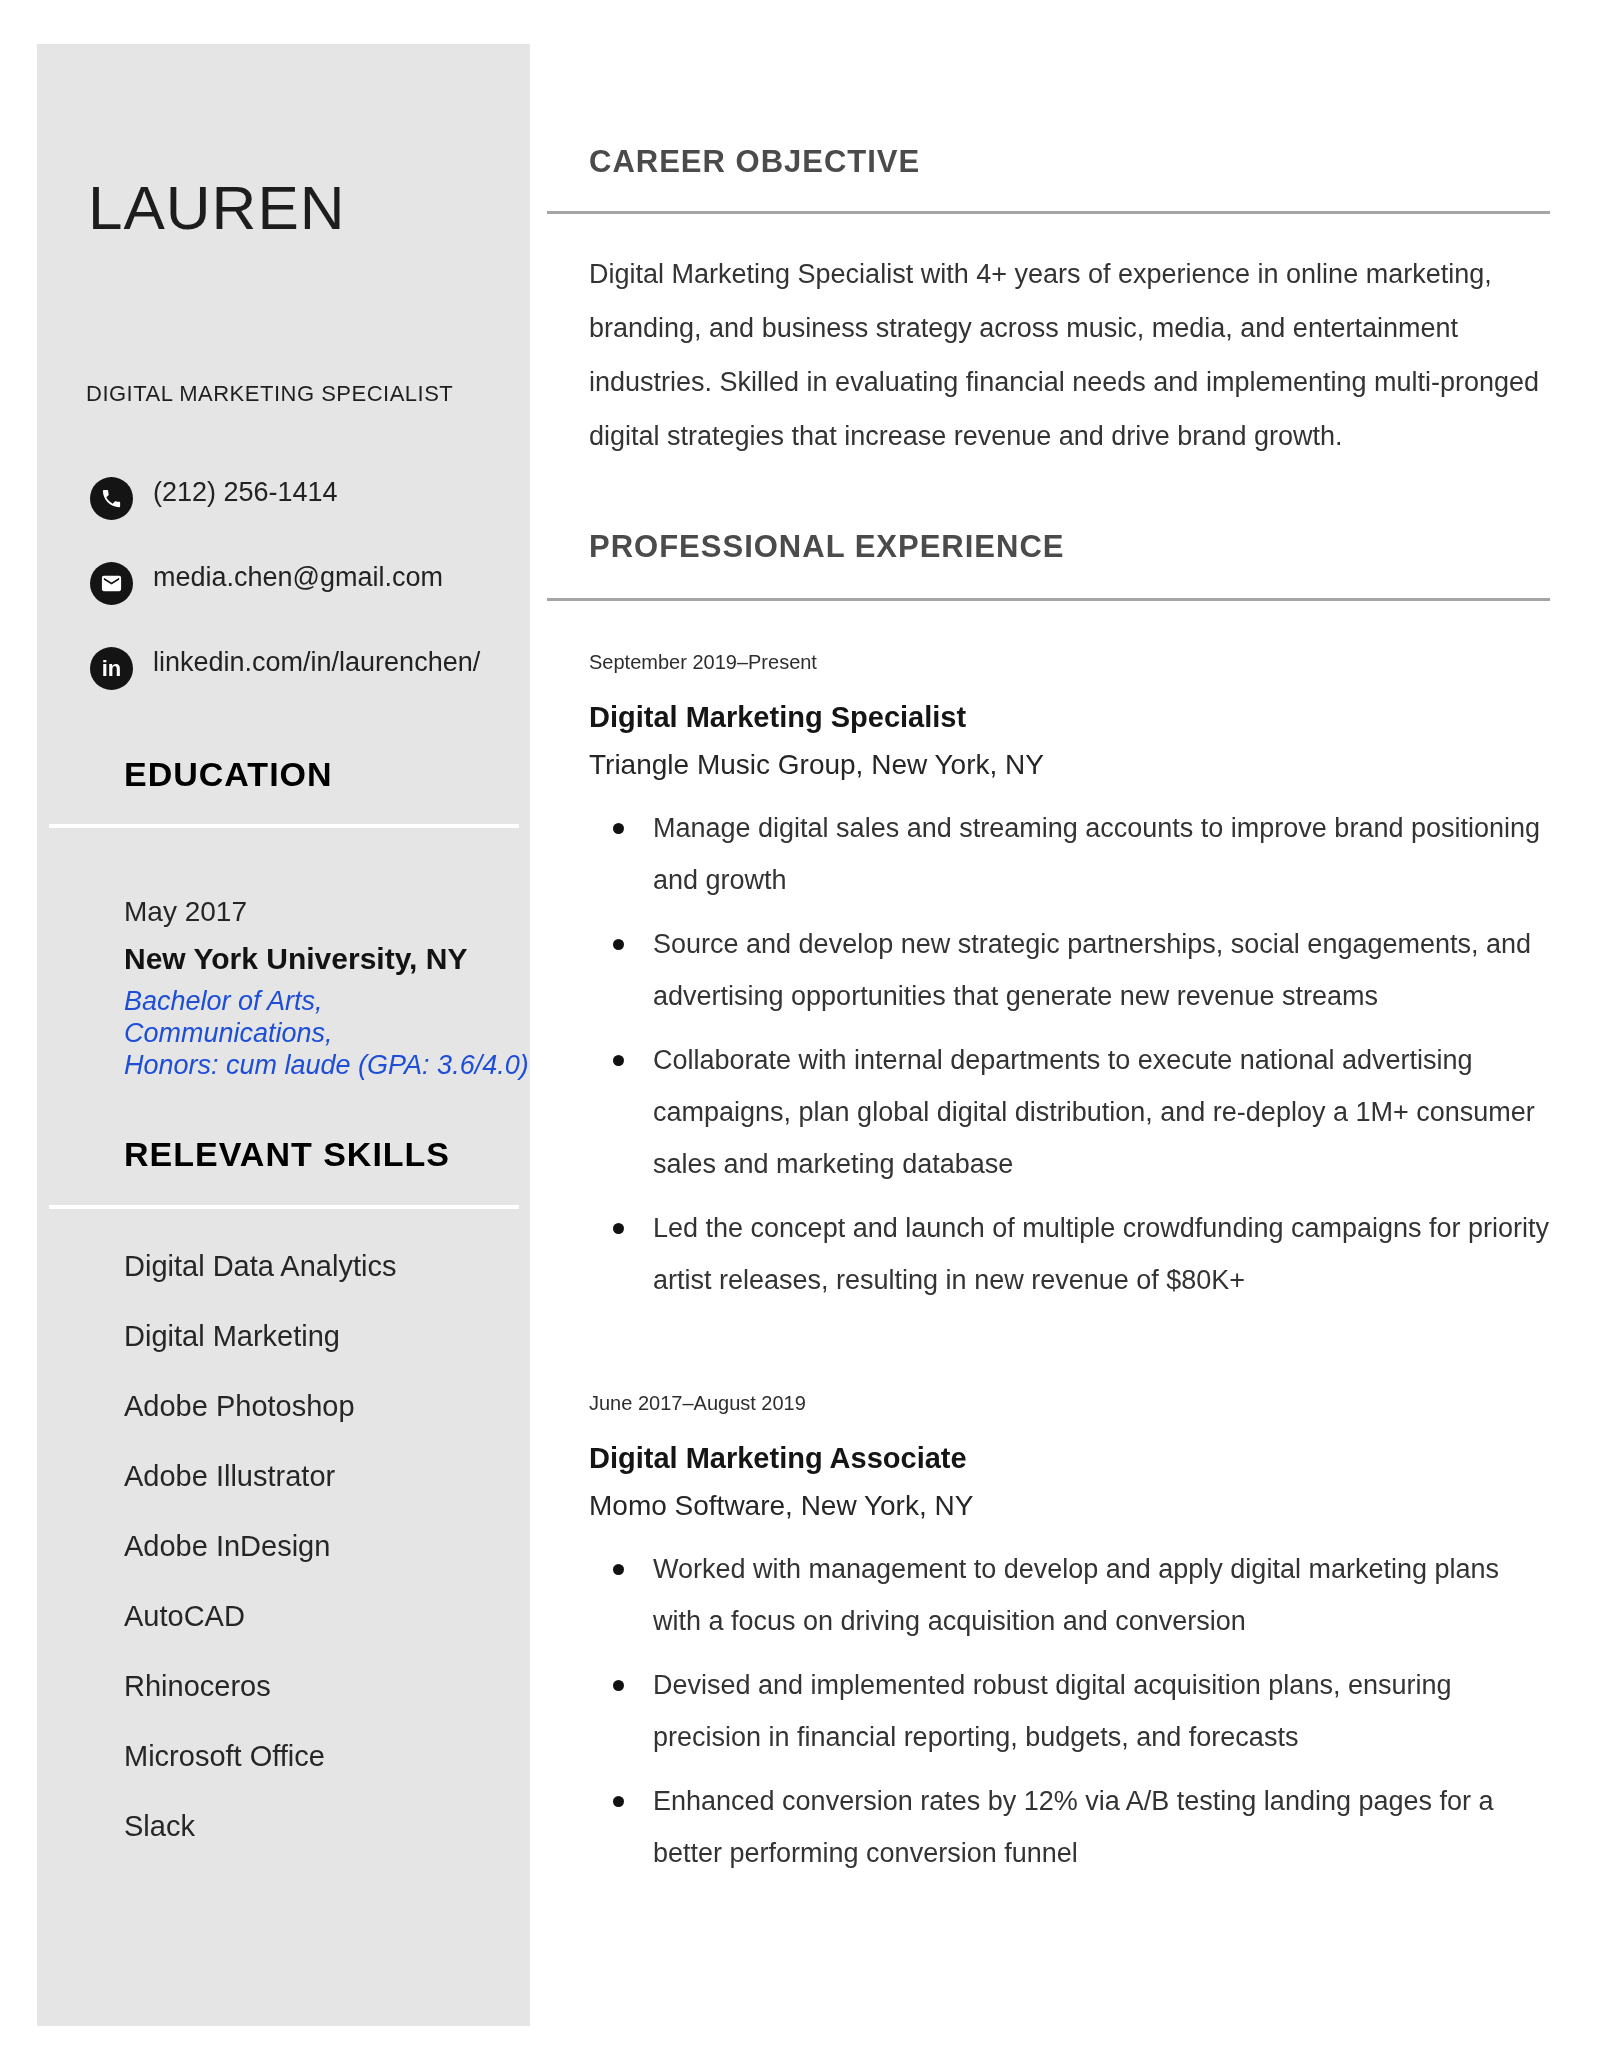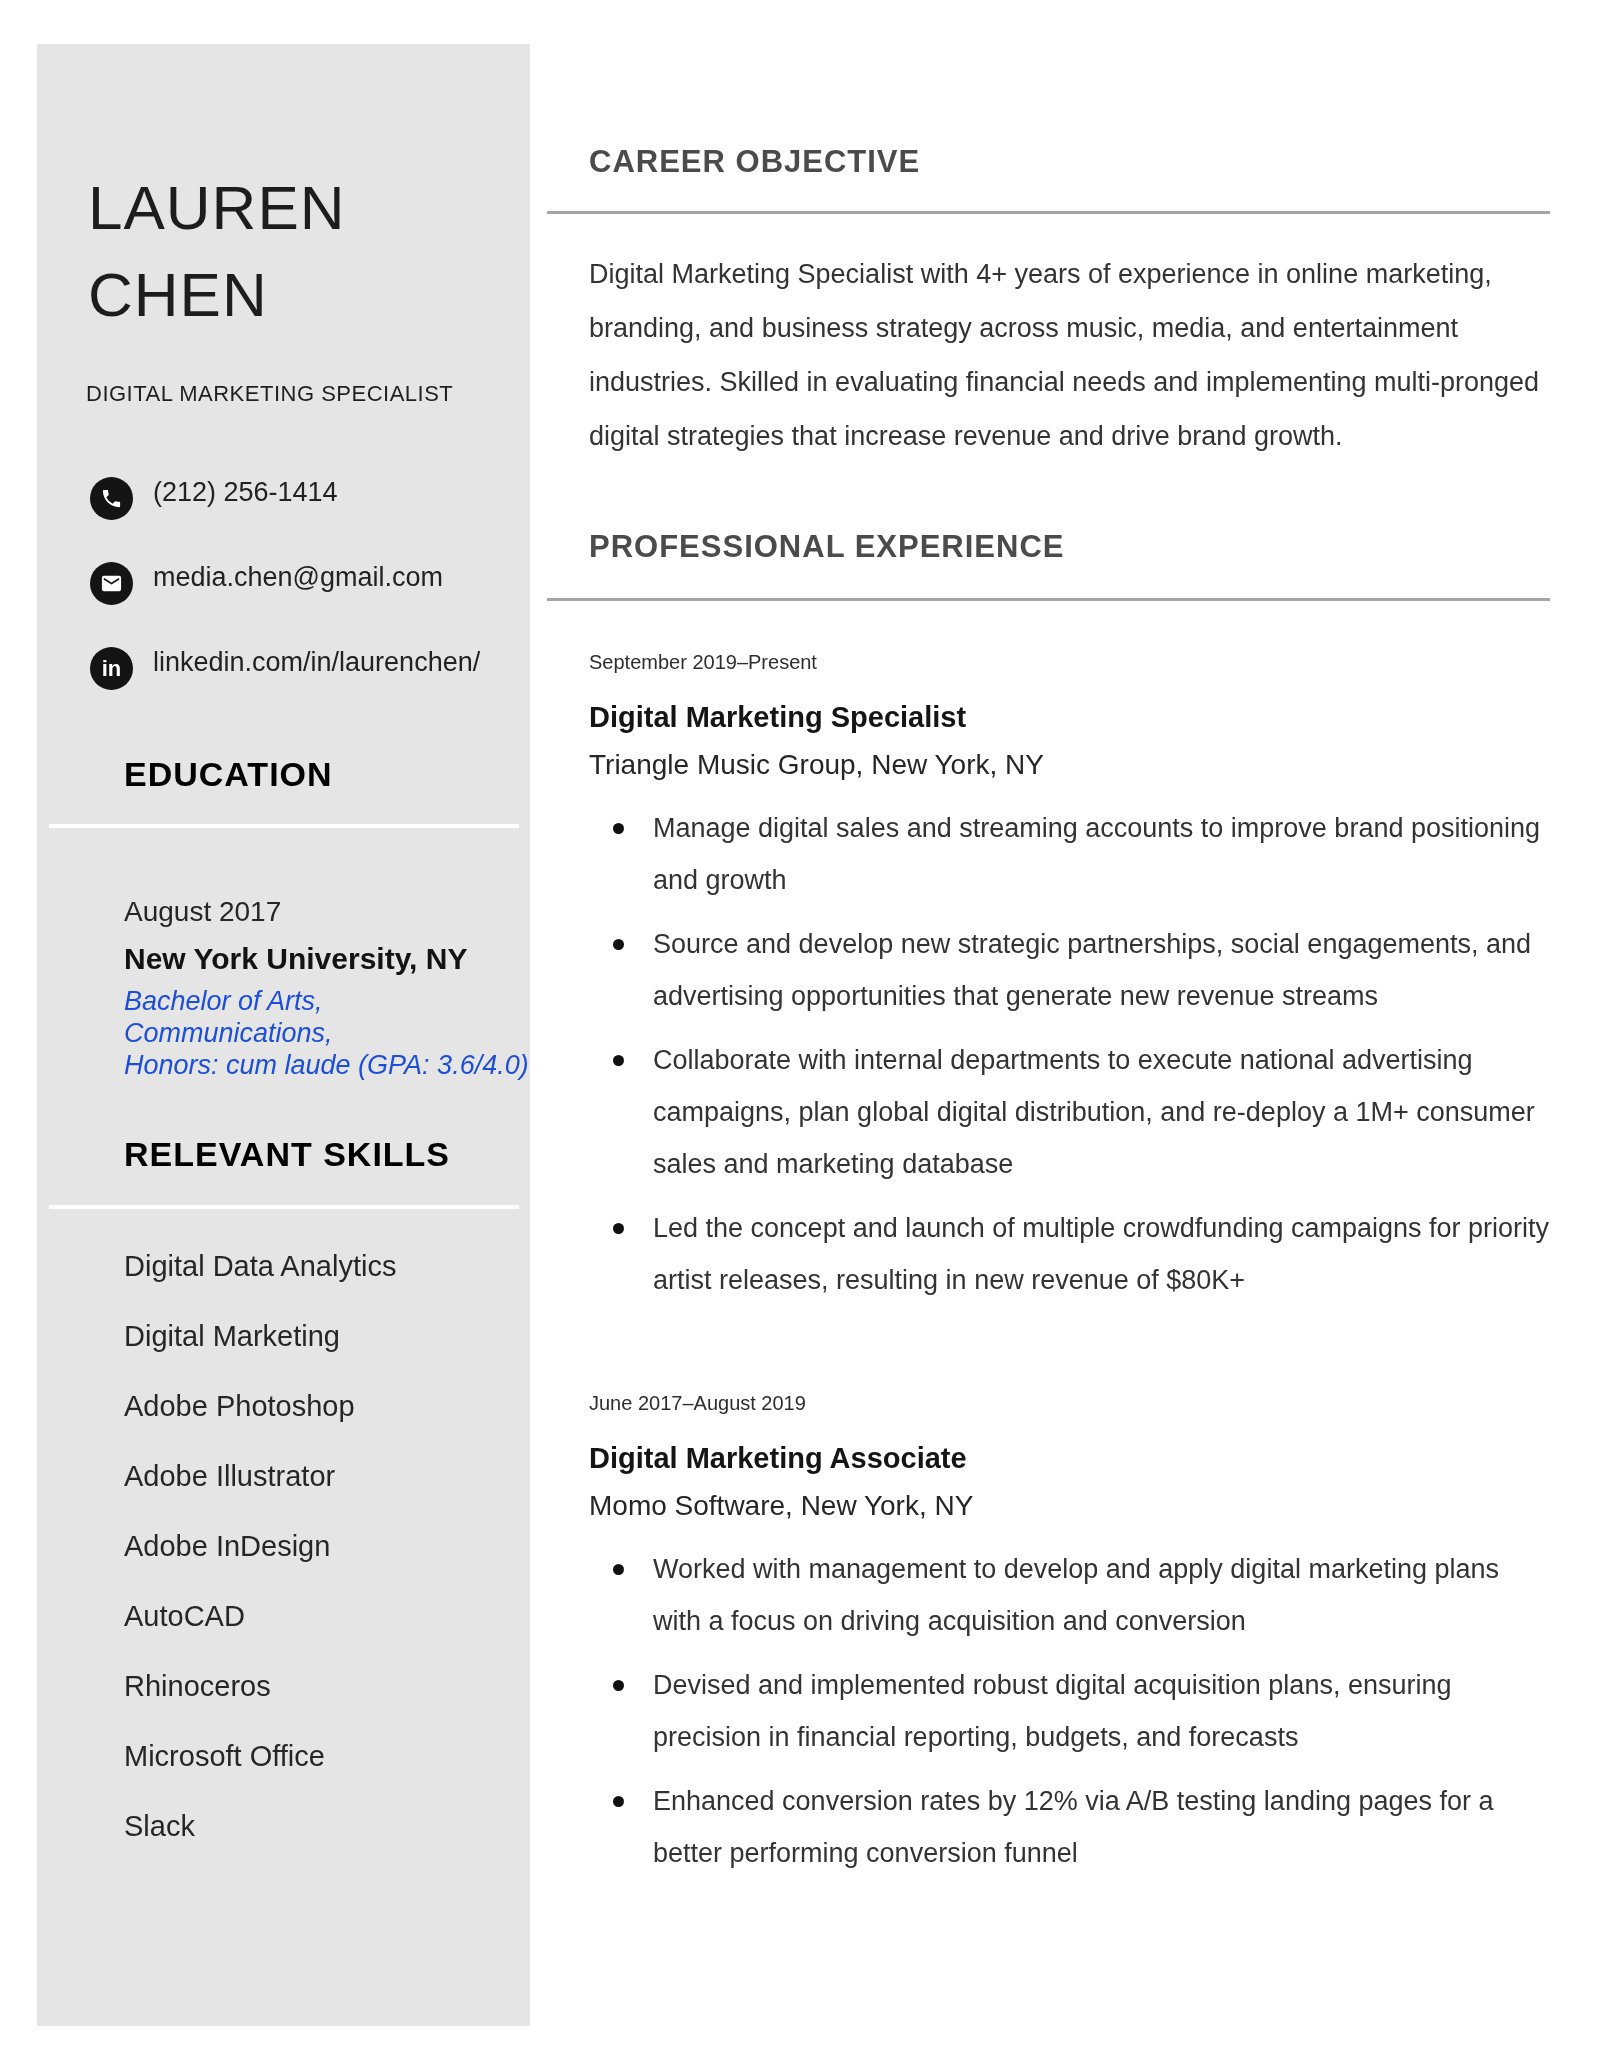--- a/index.html
+++ b/index.html
@@ -53,21 +53,20 @@
 </style>
 </head>
 <body>
 
 <div class="page">
 
   <aside class="sidebar">
 
     <div class="name">
       <div>LAUREN</div>
-      <div>CHEN</div>
     </div>
 
     <div class="person-title">DIGITAL MARKETING SPECIALIST</div>
 
     <div class="contact">
   <div class="contact-row">
     <span class="icon-circle">
             <svg viewBox="0 0 24 24">
               <path d="M6.62 10.79c1.44 2.83 3.76 5.14 6.59 6.59l2.2-2.2c.27-.27.67-.36 1.02-.24 1.12.37 2.33.57 3.57.57.55 0 1 .45 1 1V20c0 .55-.45 1-1 1-9.39 0-17-7.61-17-17 0-.55.45-1 1-1h3.5c.55 0 1 .45 1 1 0 1.25.2 2.45.57 3.57.11.35.03.74-.25 1.02l-2.2 2.2z"></path>
             </svg>
@@ -88,21 +87,21 @@
     <span class="icon-circle">
             <span class="icon-in">in</span>
           </span>
     <span class="contact-text">linkedin.com/in/laurenchen/</span>
   </div>
 </div>
 
     <div class="side-heading" style="top:712px;">EDUCATION</div>
     <div class="side-rule" style="top:780px;"></div>
 
-    <div class="edu-date">August 2017</div>
+    <div class="edu-date">May 2017</div>
     <div class="edu-school">New York University, NY</div>
     <div class="edu-degree">Bachelor of Arts, Communications,
 Honors: cum laude (GPA: 3.6/4.0)</div>
 
     <div class="side-heading" style="top:1092px;">RELEVANT SKILLS</div>
     <div class="side-rule" style="top:1161px;"></div>
 
     <ul class="skills-list">
   <li>Digital Data Analytics</li>
 

